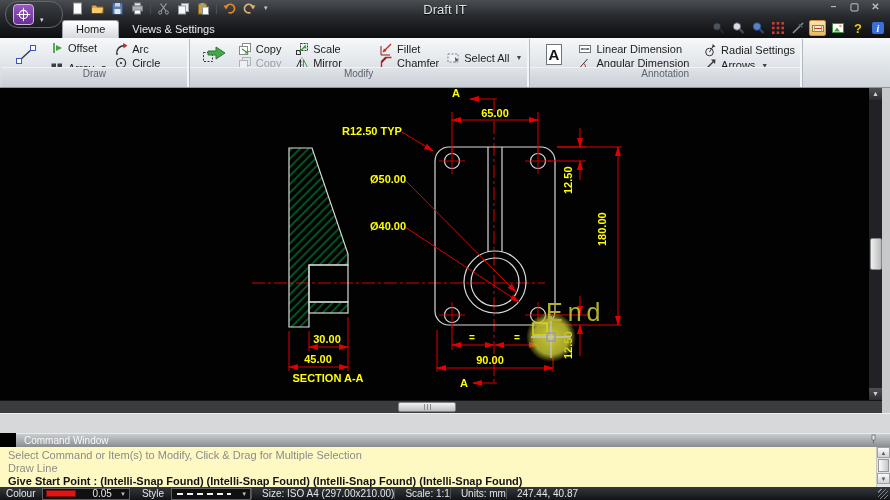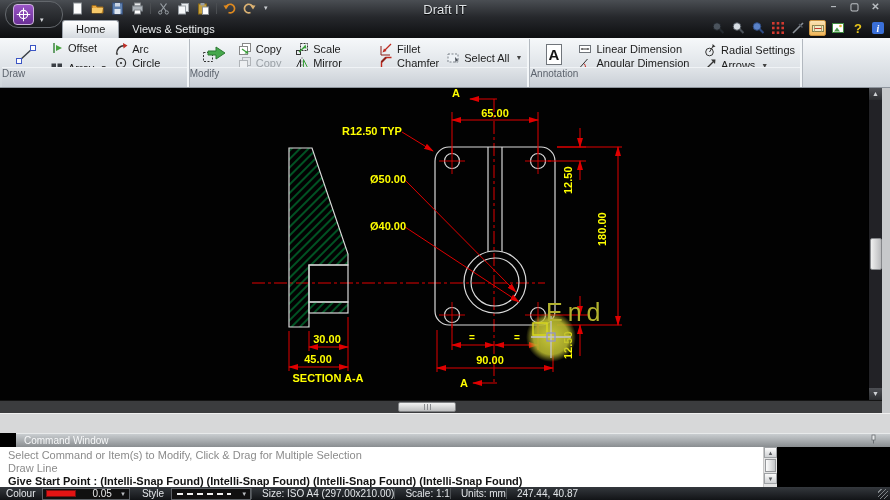--- a/index.html
+++ b/index.html
@@ -38,21 +38,21 @@
   .tricons { position:absolute; right:4px; bottom:2px; display:flex; align-items:center; gap:3px; }
   .tricon { width:17px; height:16px; display:flex; align-items:center; justify-content:center; }
   .tricon.active { background:linear-gradient(#fbe3b5,#f0b659); border:1px solid #c89240; border-radius:2px; }
 
   
   .ribbon { position:absolute; top:38px; left:0; width:890px; height:50px;
             background:linear-gradient(#f6f8fa 0%, #e4e8ec 45%, #cfd5db 100%);
             border-bottom:1px solid #8e959d; display:flex; padding:1px 0 0 2px; }
   .group { position:relative; padding:2px 5px 13px 5px; border-right:1px solid #b2b8bf;
            box-shadow:inset -2px 0 0 #f4f7f9; display:flex; gap:3px; }
-  .glabel { position:absolute; left:0; right:2px; bottom:0; height:20px; 
+  .glabel { position:absolute; left:0; right:2px; bottom:0; height:20px; text-align:center;
             font-size:10px; color:#5c636d; background:linear-gradient(#e0e4e8,#c9cfd6);
             border-top:1px solid #f0f3f6; line-height:12px; }
   .bigbtn { width:38px; display:flex; flex-direction:column; align-items:center;
             justify-content:space-between; font-size:11px; color:#1c1c1c; padding:2px 0 1px 0; }
   .col { display:flex; flex-direction:column; justify-content:space-between; padding:1px 0; }
   .col.mid { justify-content:center; }
   .sitem { display:flex; align-items:center; gap:4px; font-size:11px; color:#1c1c1c;
            height:14px; padding:0 2px; white-space:nowrap; }
   .sitem.disabled { color:#9ba1a7; }
   .dd { font-size:7px; color:#444; padding-left:2px; }
@@ -79,21 +79,21 @@
              background:repeating-linear-gradient(90deg,#8a8c8f 0 1px, transparent 1px 3px); }
 
   
   .dockgap { position:absolute; top:413px; left:0; width:890px; height:20px; background:#d7d8d9;
              border-top:1px solid #efefef; }
   .cmdheader { position:absolute; top:433px; left:16px; width:890px; height:14px;
                background:linear-gradient(#c9cdd0,#898d90); border-top:1px solid #e8eaeb;
                font-size:10px; color:#f8f9fa; line-height:14px; padding-left:8px; }
   .cmdtools { position:absolute; right:8px; top:0; display:flex; gap:12px; }
   .cmdtools span { color:#e8eaec; font-size:10px; line-height:13px; }
-  .cmdbody { position:absolute; top:447px; left:0; width:777px; height:40px; background:#ffffff;
+  .cmdbody { position:absolute; top:447px; left:0; width:890px; height:40px; background:#fef9c3;
              overflow:hidden; }
   .cmdline { font-size:11px; line-height:13px; padding-left:8px; color:#8b8b8b; white-space:nowrap; }
   .cmdline.active { color:#141414; font-weight:bold; }
   .cmdscroll { position:absolute; right:0; top:0; width:14px; height:40px; background:#e4e4e4;
                border-left:1px solid #c8c8c8; }
   .cs-btn { height:11px; text-align:center; font-size:6px; color:#55585c; line-height:11px;
             background:linear-gradient(#fbfbfb,#cfd1d3); border:1px solid #9fa2a5; }
   .cs-thumb { height:13px; margin:1px; background:linear-gradient(90deg,#fdfdfd,#c4c6c8);
               border:1px solid #96989b; }
 

